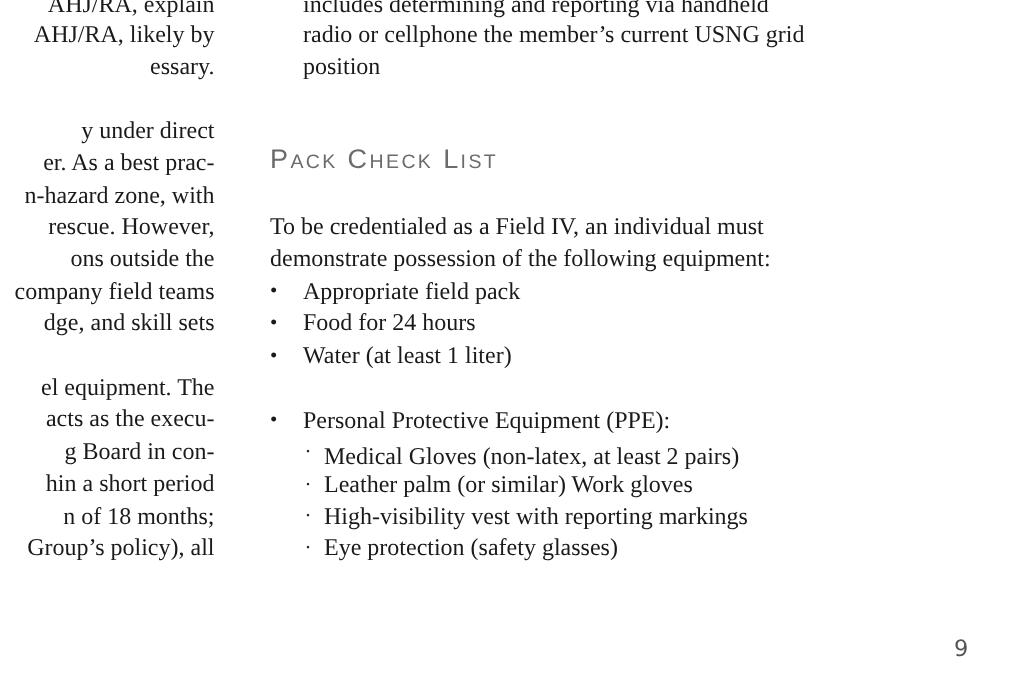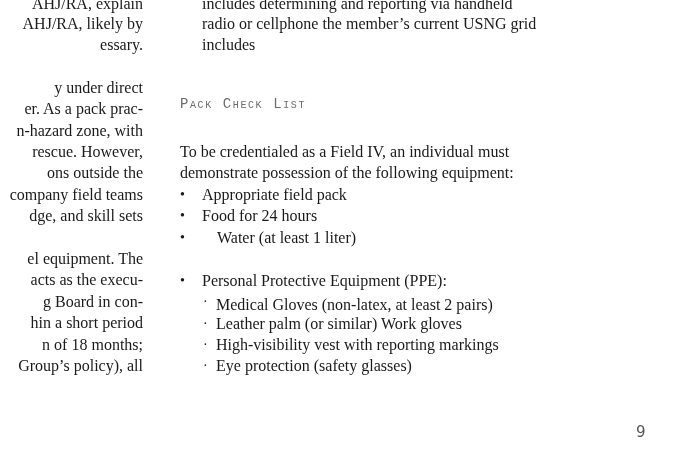--- a/index.html
+++ b/index.html
@@ -6,71 +6,71 @@
     body {
       width: 675px; height: 463px; overflow: hidden; position: relative;
       background: #ffffff; color: #1a1a1a;
       font-family: "Liberation Serif", "DejaVu Serif", serif;
       font-size: 16px;
     }
     .line { position: absolute; white-space: nowrap; line-height: 21px; }
     .left-col .line { right: 532px; }
     .heading {
       position: absolute; left: 180px; top: 96px;
-      font-family: Liberation Mono, monospace;
+      font-family: Liberation Sans, sans-serif;
       font-variant: small-caps; letter-spacing: 1.6px;
-      font-size: 14px; color: #6b6b6b; font-weight: 500;
+      font-size: 18px; color: #6b6b6b; font-weight: 500;
     }
     .bullet { position: absolute; left: 180px; width: 10px; text-align: left; font-size: 14px; }
     .sub-dot { position: absolute; left: 203px; font-size: 14px; }
     .page-num {
       position: absolute; left: 636px; top: 423px;
       font-family: "DejaVu Sans", "Liberation Sans", sans-serif;
       font-size: 15px; color: #555555;
     }
   </style>
 </head>
 <body>
 
 <div class="left-col">
   <div class="line" style="top:-7px">AHJ/RA, explain</div>
   <div class="line" style="top:13px">AHJ/RA, likely by</div>
   <div class="line" style="top:34px">essary.</div>
   <div class="line" style="top:77px">y under direct</div>
-  <div class="line" style="top:98px">er. As a pack prac-</div>
+  <div class="line" style="top:98px">er. As a best prac-</div>
   <div class="line" style="top:120px">n-hazard zone, with</div>
   <div class="line" style="top:141px">rescue. However,</div>
   <div class="line" style="top:162px">ons outside the</div>
   <div class="line" style="top:184px">company field teams</div>
   <div class="line" style="top:205px">dge, and skill sets</div>
   <div class="line" style="top:248px">el equipment. The</div>
   <div class="line" style="top:269px">acts as the execu-</div>
   <div class="line" style="top:291px">g Board in con-</div>
   <div class="line" style="top:312px">hin a short period</div>
   <div class="line" style="top:334px">n of 18 months;</div>
   <div class="line" style="top:355px">Group’s policy), all</div>
 </div>
 
 <div>
   <div class="line" style="left:202px; top:-7px">includes determining and reporting via handheld</div>
   <div class="line" style="left:202px; top:13px">radio or cellphone the member’s current USNG grid</div>
-  <div class="line" style="left:202px; top:34px">includes</div>
+  <div class="line" style="left:202px; top:34px">position</div>
 
   <div class="heading">Pack Check List</div>
 
   <div class="line" style="left:180px; top:141px">To be credentialed as a Field IV, an individual must</div>
   <div class="line" style="left:180px; top:162px">demonstrate possession of the following equipment:</div>
 
   <div>
     <span class="bullet line" style="top:184px">•</span>
     <div class="line" style="left:202px; top:184px">Appropriate field pack</div>
     <span class="bullet line" style="top:205px">•</span>
     <div class="line" style="left:202px; top:205px">Food for 24 hours</div>
     <span class="bullet line" style="top:227px">•</span>
-    <div class="line" style="left:217px; top:227px">Water (at least 1 liter)</div>
+    <div class="line" style="left:202px; top:227px">Water (at least 1 liter)</div>
 
     <span class="bullet line" style="top:270px">•</span>
     <div class="line" style="left:202px; top:270px">Personal Protective Equipment (PPE):</div>
 
     <span class="sub-dot line" style="top:291px">·</span>
     <div class="line" style="left:216px; top:294px">Medical Gloves (non-latex, at least 2 pairs)</div>
     <span class="sub-dot line" style="top:313px">·</span>
     <div class="line" style="left:216px; top:313px">Leather palm (or similar) Work gloves</div>
     <span class="sub-dot line" style="top:334px">·</span>
     <div class="line" style="left:216px; top:334px">High-visibility vest with reporting markings</div>

